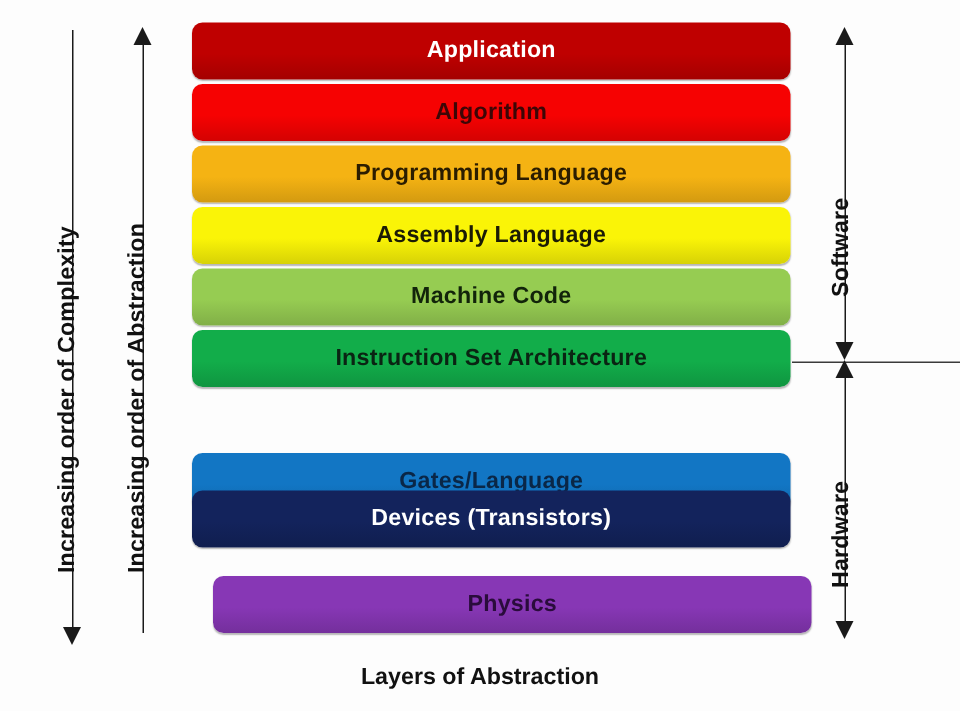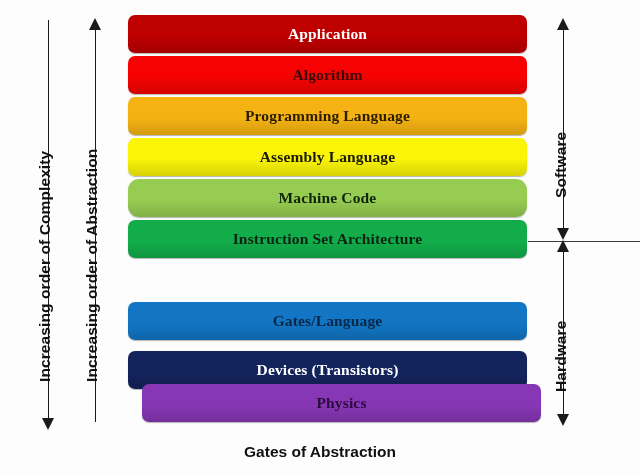--- a/index.html
+++ b/index.html
@@ -20,21 +20,20 @@
     background: #fdfdfd;
   }
 
   
   #layer-stack {
     position: absolute;
     left: 128px;
     top: 15px;
     width: 411px;
     height: 410px;
-    font-family: Liberation Serif, serif;
   }
   .layer-bar {
     position: absolute;
     left: 0;
     width: 399px;
     height: 38px;
     border-radius: 7px;
     box-sizing: border-box;
     display: flex;
     align-items: center;
@@ -134,30 +133,30 @@
     </div>
     <div class="layer-bar" style="top: 82px; height: 38px; background: linear-gradient(rgb(245, 179, 19) 0%, rgb(245, 179, 19) 55%, rgb(211, 154, 16) 100%);">
       <span class="layer-label" style="color: rgb(43, 29, 0);">Programming Language</span>
     </div>
     <div class="layer-bar" style="top: 41px; height: 38px; background: linear-gradient(rgb(246, 2, 2) 0%, rgb(246, 2, 2) 55%, rgb(212, 2, 2) 100%);">
       <span class="layer-label" style="color: rgb(61, 6, 6);">Algorithm</span>
     </div>
     <div class="layer-bar" style="top: 123px; height: 38px; background: linear-gradient(rgb(250, 244, 7) 0%, rgb(250, 244, 7) 55%, rgb(215, 210, 6) 100%); align-items: center;">
       <span class="layer-label" style="color: rgb(27, 27, 5);">Assembly Language</span>
     </div>
-    <div class="layer-bar" style="top: 164px; height: 38px; background: linear-gradient(rgb(150, 204, 82) 0%, rgb(150, 204, 82) 55%, rgb(129, 175, 71) 100%); border-radius: 11px;">
+    <div class="layer-bar" style="top: 164px; height: 38px; background: linear-gradient(rgb(150, 204, 82) 0%, rgb(150, 204, 82) 55%, rgb(129, 175, 71) 100%);">
       <span class="layer-label" style="color: rgb(18, 36, 10);">Machine Code</span>
     </div>
     <div class="layer-bar" style="top: 205px; height: 38px; background: linear-gradient(rgb(18, 173, 74) 0%, rgb(18, 173, 74) 55%, rgb(15, 149, 64) 100%);">
       <span class="layer-label" style="color: rgb(10, 36, 19);">Instruction Set Architecture</span>
     </div>
     <div class="layer-bar" style="top: 287px; height: 38px; background: linear-gradient(rgb(18, 118, 196) 0%, rgb(18, 118, 196) 55%, rgb(15, 101, 169) 100%);">
       <span class="layer-label" style="color: rgb(10, 39, 71);">Gates/Language</span>
     </div>
-    <div class="layer-bar" style="top: 336px; height: 38px; background: linear-gradient(rgb(19, 35, 92) 0%, rgb(19, 35, 92) 55%, rgb(16, 30, 79) 100%);">
+    <div class="layer-bar" style="top: 312px; height: 38px; background: linear-gradient(rgb(19, 35, 92) 0%, rgb(19, 35, 92) 55%, rgb(16, 30, 79) 100%);">
       <span class="layer-label" style="color: rgb(255, 255, 255);">Devices (Transistors)</span>
     </div>
     <div class="layer-bar" style="top: 369px; height: 38px; background: linear-gradient(rgb(135, 55, 181) 0%, rgb(135, 55, 181) 55%, rgb(116, 47, 156) 100%); margin-left: 14px;">
       <span class="layer-label" style="color: rgb(42, 12, 60);">Physics</span>
     </div>
 
   </div>
 
   <div id="isa-divider" style="left:528px; top:241px; width:112px;"></div>
 
@@ -168,15 +167,15 @@
     <div class="v-label-right" style="left:552px; top:198px;">Software</div>
   </div>
 
   <div>
     <div class="axis-line" style="left:563px; top:248px; height:172px;"></div>
     <div class="arrow-head arrow-up" style="left:557px; top:240px;"></div>
     <div class="arrow-head arrow-down" style="left:557px; top:414px;"></div>
     <div class="v-label-right" style="left:552px; top:392px;">Hardware</div>
   </div>
 
-  <div id="caption">Gates of Abstraction</div>
+  <div id="caption">Layers of Abstraction</div>
 
 </div>
 
 </body></html>

